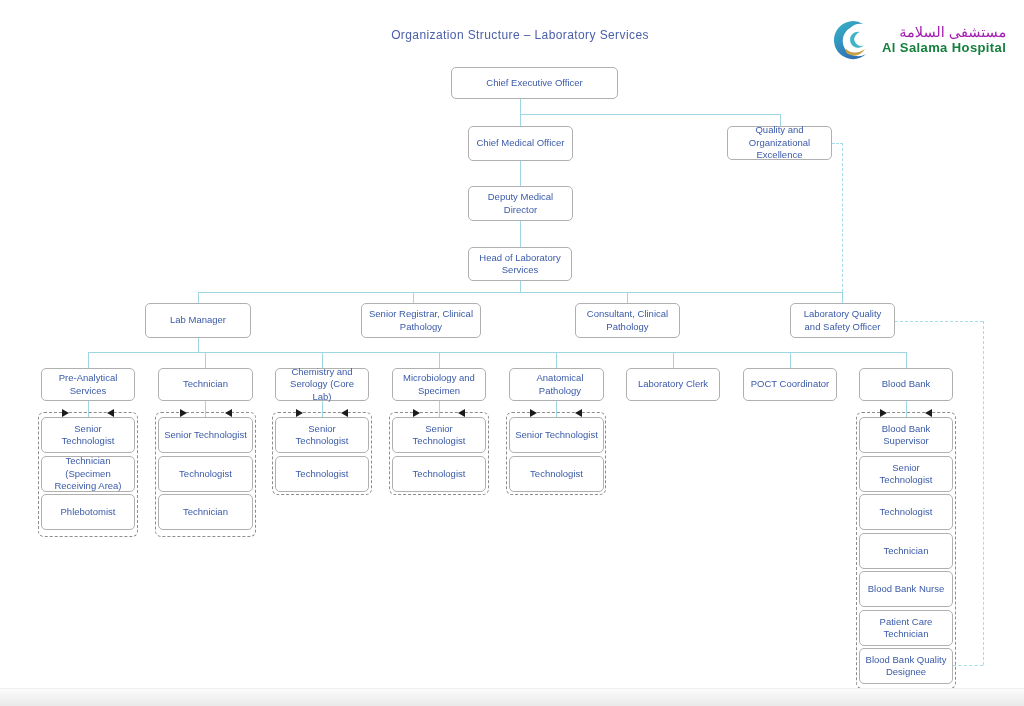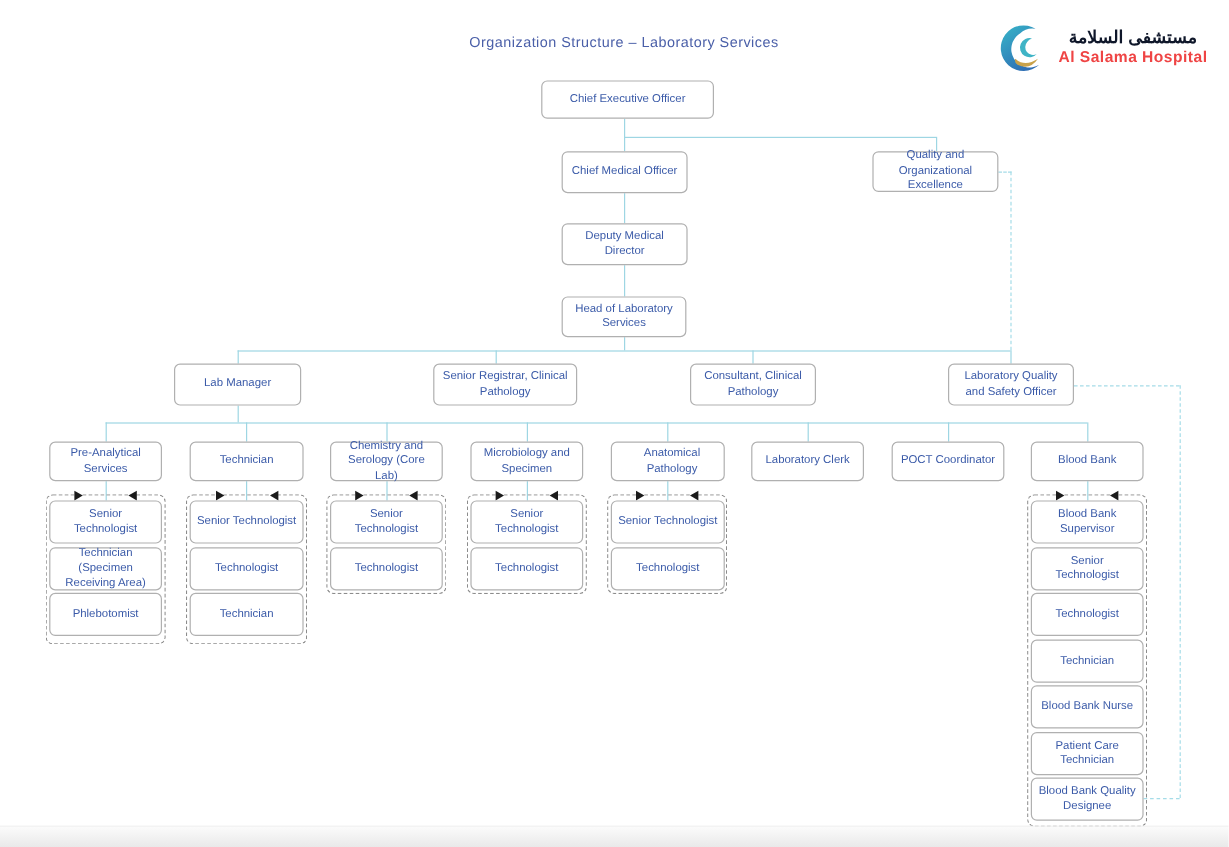--- a/index.html
+++ b/index.html
@@ -7,22 +7,22 @@
     position:relative; width:1024px; height:706px; overflow:hidden;
     background:#ffffff; font-family:"Liberation Sans", sans-serif;
   }
   .page-title {
     position:absolute; top:28px; left:520px; transform:translateX(-50%);
     font-size:12px; letter-spacing:.4px; color:#4a5fa8; font-weight:500; white-space:nowrap;
   }
   
   .logo { position:absolute; top:18px; left:830px; width:186px; display:flex; align-items:center; }
   .logo-text { margin-left:6px; line-height:1.15; }
-  .logo-ar { font-size:14.5px; font-weight:bold; color:#0f172a; text-align:center; }
-  .logo-en { font-size:13px; font-weight:bold; color:#ef4444; letter-spacing:.4px; }
+  .logo-ar { font-size:14.5px; font-weight:normal; color:#a21caf; text-align:right; }
+  .logo-en { font-size:13px; font-weight:bold; color:#15803d; letter-spacing:.4px; }
   
   .box {
     position:absolute; box-sizing:border-box; background:#fff;
     border:1px solid #b0b0b0; border-radius:5px;
     color:#3a5aa8; font-size:9.5px; line-height:1.3;
     display:flex; align-items:center; justify-content:center;
     text-align:center; padding:2px 5px;
   }
   
   .hl { position:absolute; height:0; border-top:1.6px solid #9ed6e3; }
@@ -91,21 +91,21 @@
   <div class="vl" style="left:439px; top:401px; height:16px;"></div>
   <div class="vl" style="left:556px; top:401px; height:16px;"></div>
   <div class="vl" style="left:906px; top:401px; height:16px;"></div>
 
   <div class="hd" style="left:832px; top:143px; width:11px;"></div>
   <div class="vd" style="left:842px; top:143px; height:149px;"></div>
   <div class="hd" style="left:895px; top:321px; width:88px;"></div>
   <div class="vd" style="left:983px; top:321px; height:344px;"></div>
   <div class="hd" style="left:953px; top:665px; width:30px;"></div>
 
-  <div class="box" style="left:451px; top:67px;  width:144px; height:32px;">Chief Executive Officer</div>
+  <div class="box" style="left:451px; top:67px;  width:167px; height:32px;">Chief Executive Officer</div>
   <div class="box" style="left:468px; top:126px; width:105px; height:35px;">Chief Medical Officer</div>
   <div class="box" style="left:727px; top:126px; width:105px; height:34px;">Quality and Organizational Excellence</div>
   <div class="box" style="left:468px; top:186px; width:105px; height:35px;">Deputy Medical Director</div>
   <div class="box" style="left:468px; top:247px; width:104px; height:34px;">Head of Laboratory Services</div>
 
   <div class="box" style="left:145px; top:303px; width:106px; height:35px;">Lab Manager</div>
   <div class="box" style="left:361px; top:303px; width:120px; height:35px;">Senior Registrar, Clinical Pathology</div>
   <div class="box" style="left:575px; top:303px; width:105px; height:35px;">Consultant, Clinical Pathology</div>
   <div class="box" style="left:790px; top:303px; width:105px; height:35px;">Laboratory Quality and Safety Officer</div>
 

